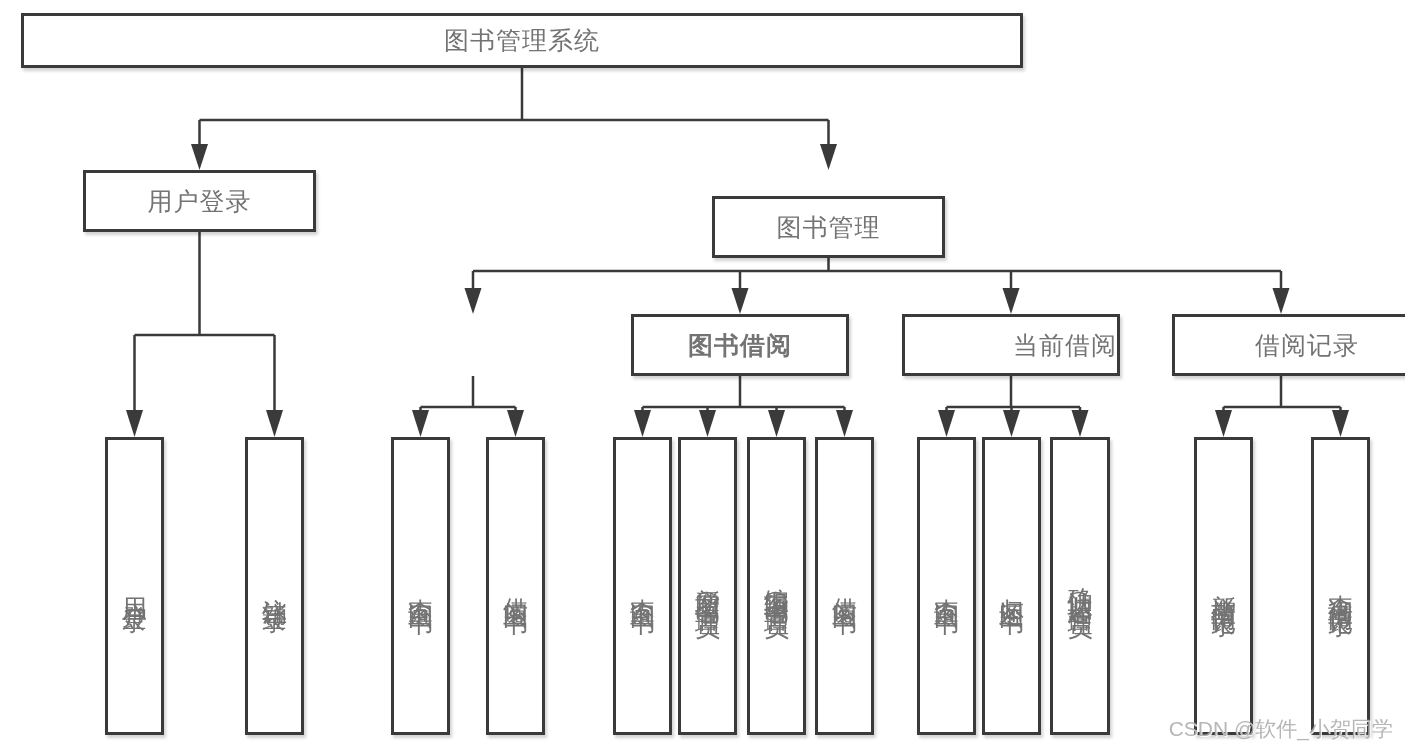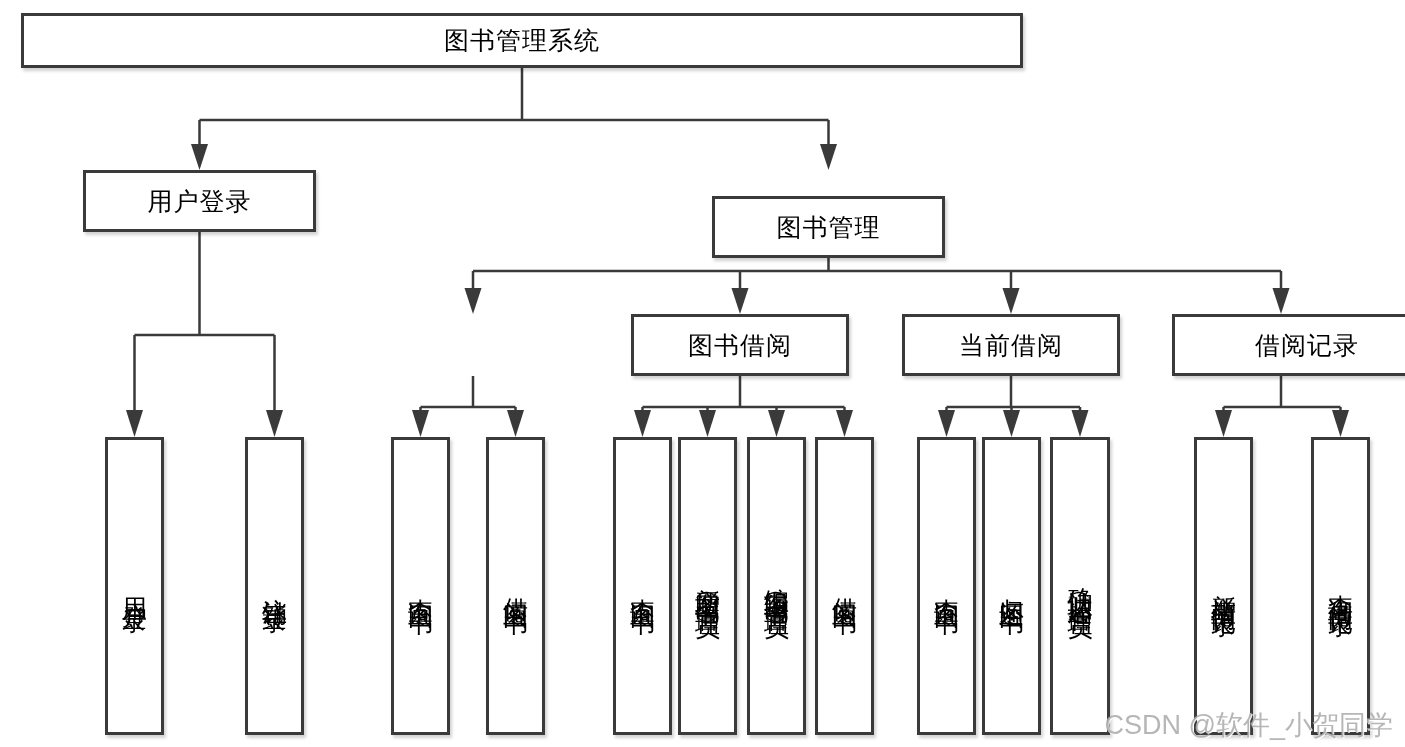--- a/index.html
+++ b/index.html
@@ -24,41 +24,41 @@
     z-index: 1;
   }
   .node {
     position: absolute;
     box-sizing: border-box;
     border: 3px solid #3a3a3a;
     background: #ffffff;
     display: flex;
     align-items: center;
     justify-content: center;
-    color: #000000;
+    color: #737373;
     z-index: 2;
     box-shadow: 2px 3px 3px rgba(0,0,0,0.18);
   }
   .node.h span {
     font-size: 25px;
     letter-spacing: 1px;
     white-space: nowrap;
   }
   .node.v span {
     writing-mode: vertical-rl;
     text-orientation: mixed;
     font-size: 25px;
     letter-spacing: 4px;
     line-height: 1;
   }
   #watermark {
     position: absolute;
     right: 12px;
     bottom: 4px;
-    font-size: 27px;
+    font-size: 21px;
     color: rgba(172,172,172,0.88);
     text-shadow: 1px 1px 0 rgba(255,255,255,0.9);
     z-index: 5;
     white-space: nowrap;
   }
 </style>
 </head>
 <body>
 
 <div id="canvas">
@@ -110,24 +110,24 @@
     <span>图书管理系统</span>
   </div>
 
   <div class="node h" style="left:83px; top:170px; width:233px; height:62px;">
     <span>用户登录</span>
   </div>
   <div class="node h" style="left:712px; top:170px; width:233px; height:62px;margin-top:26px;">
     <span>图书管理</span>
   </div>
 
-  <div class="node h" style="left:631px; top:314px; width:218px; height:62px;">
+  <div class="node h" style="left:631px; top:314px; width:218px; height:62px;font-weight:bold;">
     <span>图书借阅</span>
   </div>
-  <div class="node h" style="left:902px; top:314px; width:218px; height:62px;">
+  <div class="node h" style="left:902px; top:314px; width:218px; height:62px;justify-content:flex-end;">
     <span>当前借阅</span>
   </div>
   <div class="node h" style="left:1172px; top:314px; width:262px; height:62px;padding-left:8px;">
     <span>借阅记录</span>
   </div>
 
   <div class="node v" style="left:105px; top:437px; width:59px; height:298px;">
     <span>用户登录</span>
   </div>
   <div class="node v" style="left:245px; top:437px; width:59px; height:298px;">

